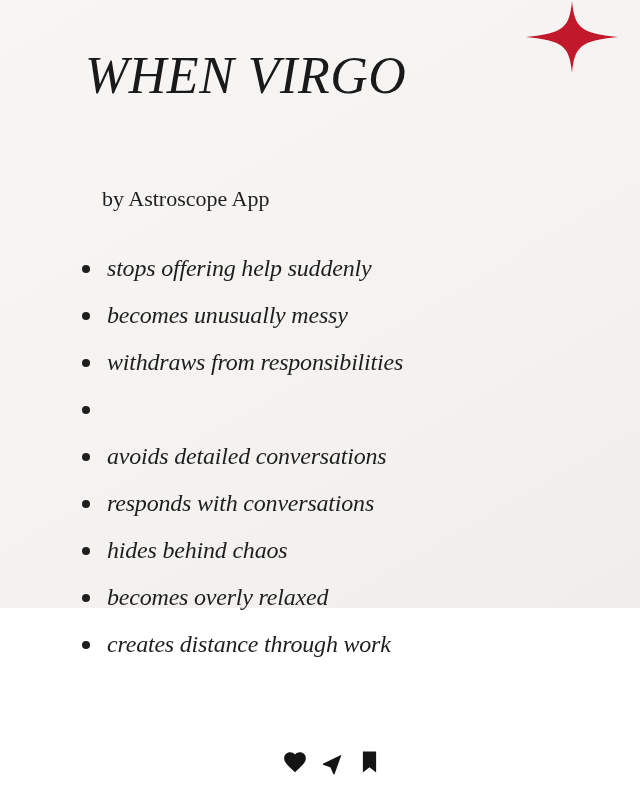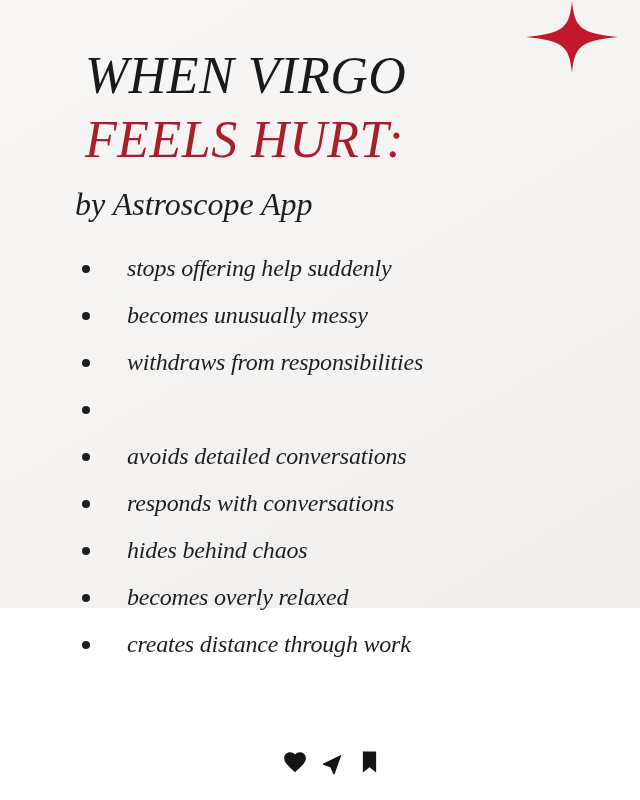--- a/index.html
+++ b/index.html
@@ -16,32 +16,32 @@
   .sparkle { position: absolute; left: 526px; top: 1px; width: 92px; height: 72px; }
   .title-block {
     position: absolute; left: 85px; top: 44px;
     font-style: italic; font-weight: 400;
     font-size: 52px; line-height: 64px;
     color: #1a1a1a; letter-spacing: 0.5px;
     white-space: nowrap;
   }
   .title-line2 { color: #a81f2b; }
   .byline {
-    position: absolute; left: 75px; top: 186px;
-    font-style: italic; font-size: 32px; color: #1d1d1d;
+    position: absolute; left: 102px; top: 186px;
+    font-size: 22px; color: #1d1d1d;
     white-space: nowrap;
   }
   ul.hurt-list {
     position: absolute; left: 82px; top: 245px;
     margin: 0; padding: 0; list-style: none;
   }
   ul.hurt-list li {
     display: flex; align-items: center; height: 47px;
     font-style: italic; font-size: 24px; letter-spacing: -0.2px;
-    color: #1e1e1e; white-space: nowrap; gap: 20px;
+    color: #1e1e1e; white-space: nowrap;
   }
   .dot {
     width: 8px; height: 8px; border-radius: 50%;
     background: #1e1e1e; margin-right: 17px; flex: 0 0 auto;
   }
   .actions {
     position: absolute; left: 0; right: 0; top: 749px;
     display: flex; justify-content: center; align-items: center; gap: 14px;
   }
   .actions svg { display: block; }
@@ -50,21 +50,20 @@
 <body>
 
 <div class="canvas">
 
   <svg class="sparkle" viewBox="0 0 92 72" xmlns="http://www.w3.org/2000/svg">
     <path fill="#c2182b" d="M46,0 C48.5,26 54,32.5 92,36 C54,39.5 48.5,46 46,72 C43.5,46 38,39.5 0,36 C38,32.5 43.5,26 46,0 Z"></path>
   </svg>
 
   <div class="title-block">
     <div class="title-line1">WHEN VIRGO</div>
-    <div class="title-line2">FEELS HURT:</div>
   </div>
 
   <div class="byline">by Astroscope App</div>
 
   <ul class="hurt-list">
     <li>
         <span class="dot"></span>
         <span>stops offering help suddenly</span>
       </li>
     <li>

